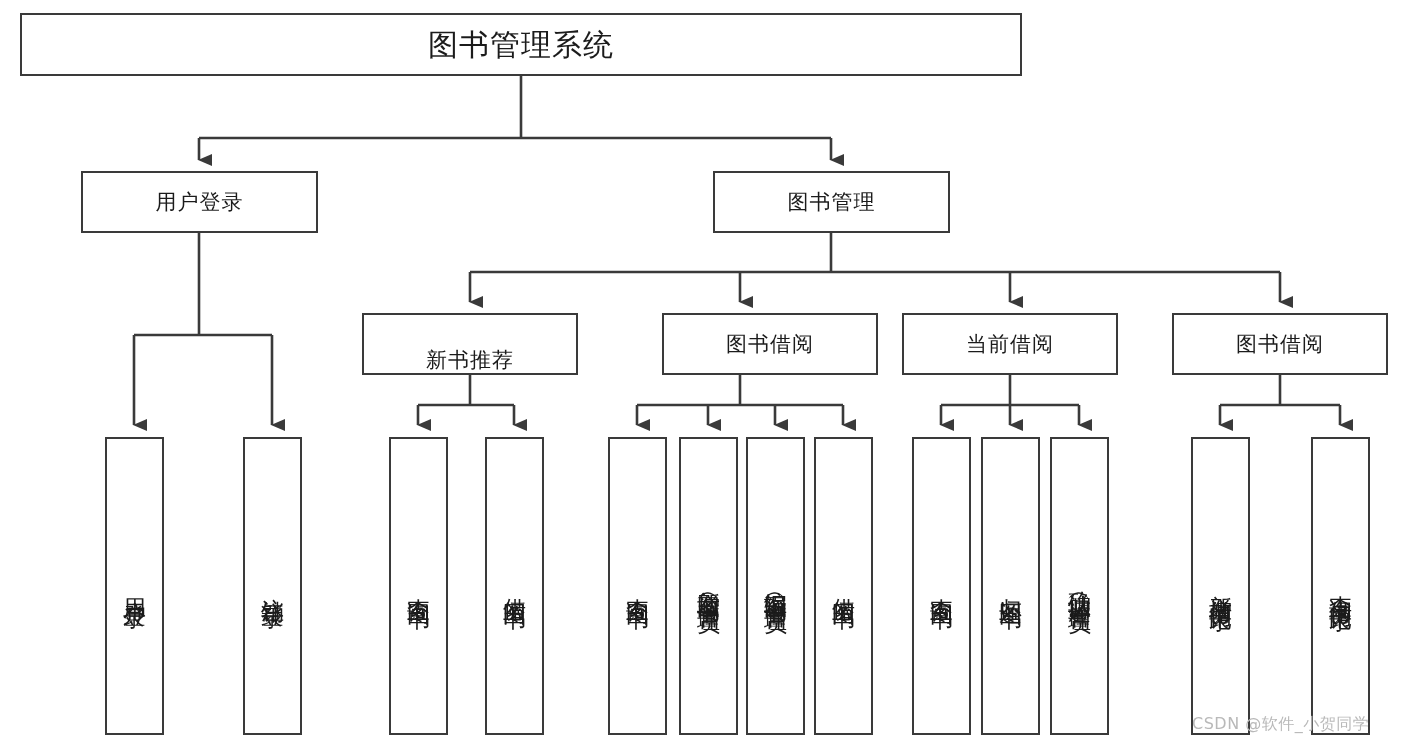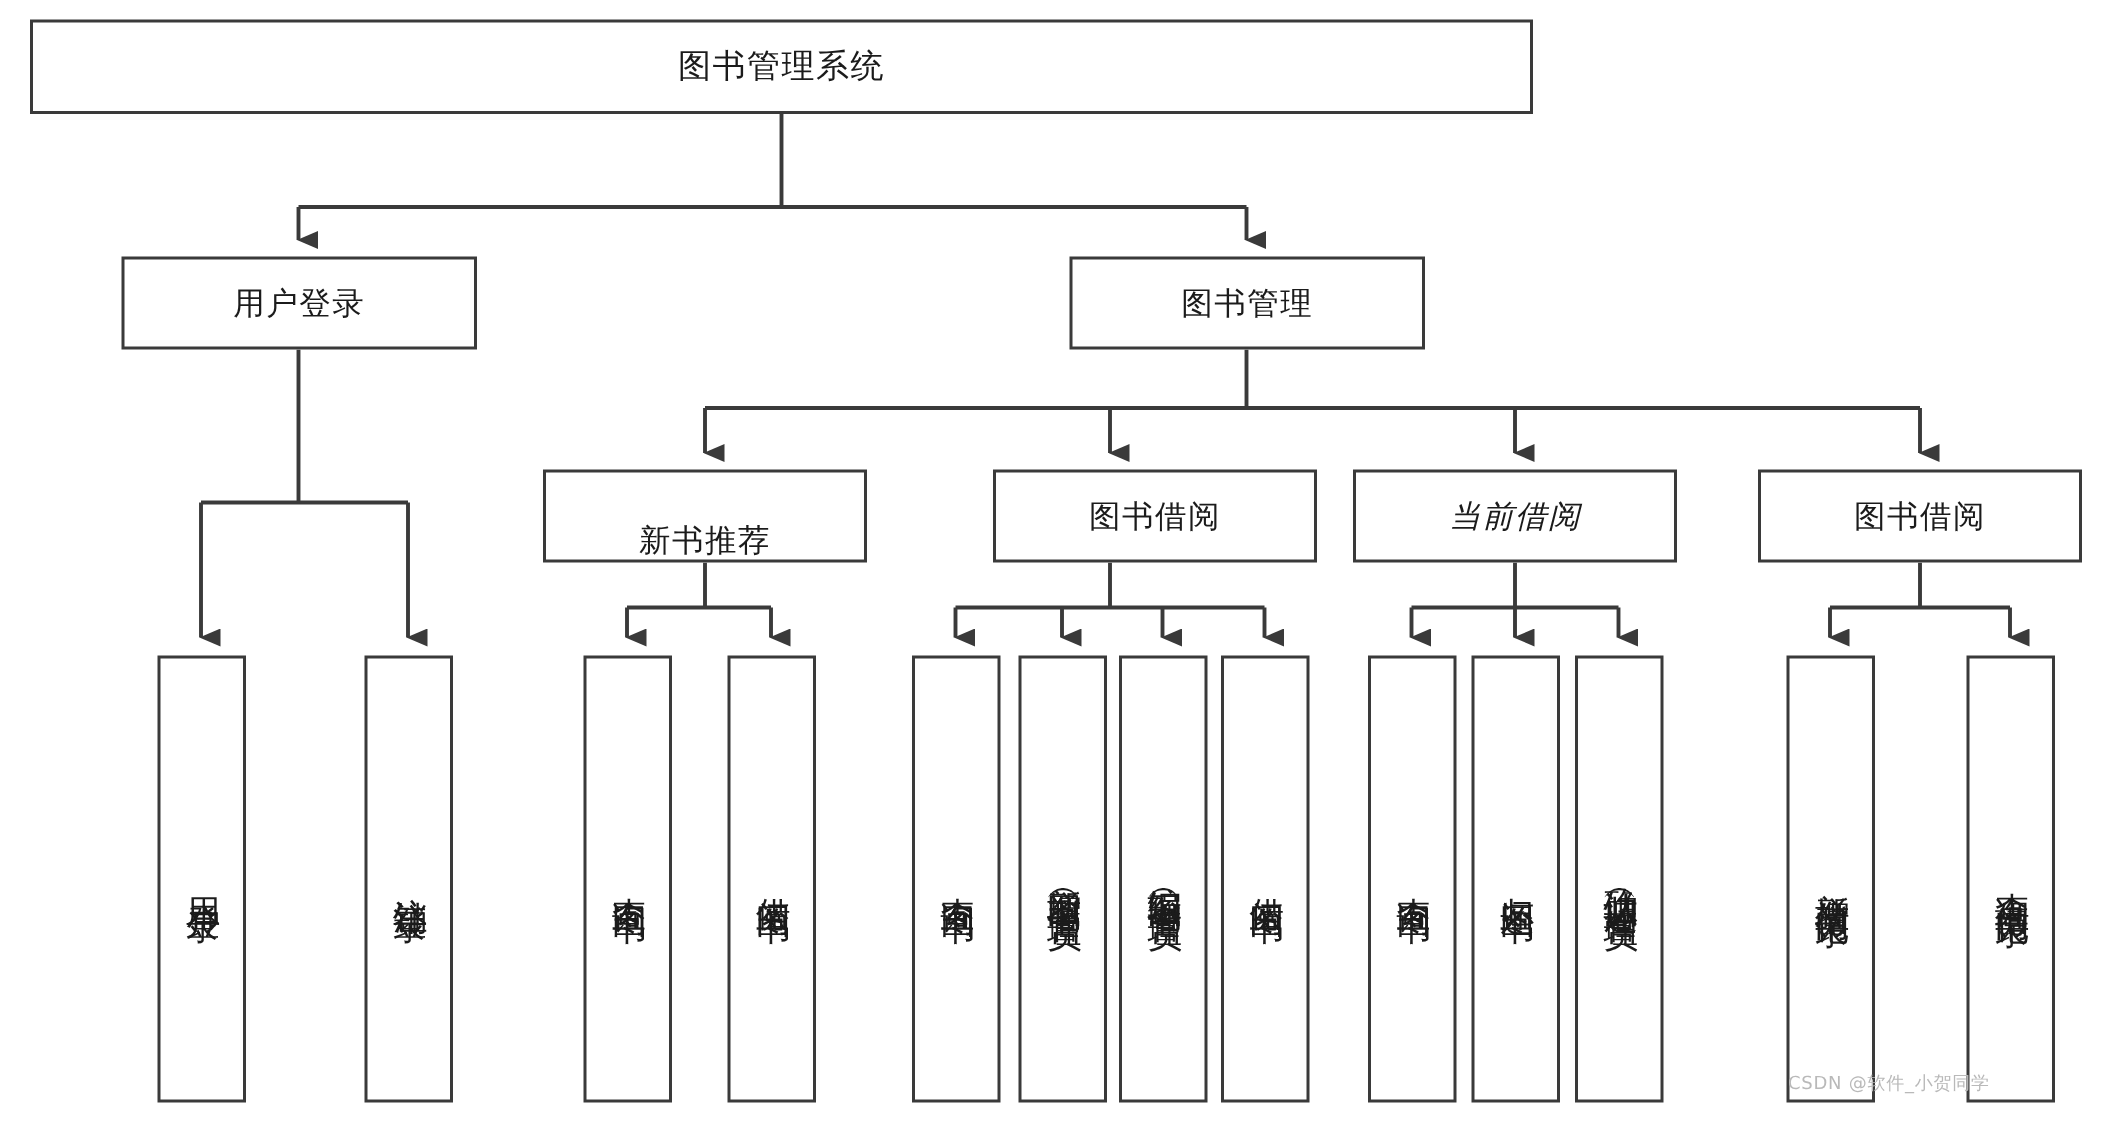--- a/index.html
+++ b/index.html
@@ -40,38 +40,38 @@
     display: block;
     text-align: center;
     white-space: nowrap;
     line-height: 1.18;
   }
   .node.horiz .lbl {
     font-size: 21px;
     letter-spacing: 1px;
   }
   .node.root .lbl {
-    font-size: 22px;
+    font-size: 30px;
     letter-spacing: 1px;
   }
   .node.vert {
     align-items: center;
     justify-content: center;
   }
   .node.vert .lbl {
     writing-mode: vertical-rl;
     text-orientation: upright;
     font-size: 23px;
     letter-spacing: 3px;
     line-height: 1;
     white-space: nowrap;
   }
   .watermark {
     position: absolute;
-    font-size: 12px;
+    font-size: 16px;
     color: #b9b9b9;
     letter-spacing: 0.5px;
     white-space: nowrap;
     font-family: "DejaVu Sans", "Liberation Sans", sans-serif;
   }
 </style>
 </head>
 <body>
 
 <div id="canvas">
@@ -136,21 +136,21 @@
   <div class="node horiz" style="left:713px; top:171px; width:237px; height:62px;">
     <span class="lbl">图书管理</span>
   </div>
 
   <div class="node horiz" style="left:362px; top:313px; width:216px; height:62px;align-items:flex-end;">
     <span class="lbl">新书推荐</span>
   </div>
   <div class="node horiz" style="left:662px; top:313px; width:216px; height:62px;">
     <span class="lbl">图书借阅</span>
   </div>
-  <div class="node horiz" style="left:902px; top:313px; width:216px; height:62px;font-style:italic;">
+  <div class="node horiz" style="left:902px; top:313px; width:216px; height:62px;">
     <span class="lbl">当前借阅</span>
   </div>
   <div class="node horiz" style="left:1172px; top:313px; width:216px; height:62px;">
     <span class="lbl">图书借阅</span>
   </div>
 
   <div class="node vert" style="left:105px; top:437px; width:59px; height:298px;">
     <span class="lbl">用户登录</span>
   </div>
   <div class="node vert" style="left:243px; top:437px; width:59px; height:298px;">

